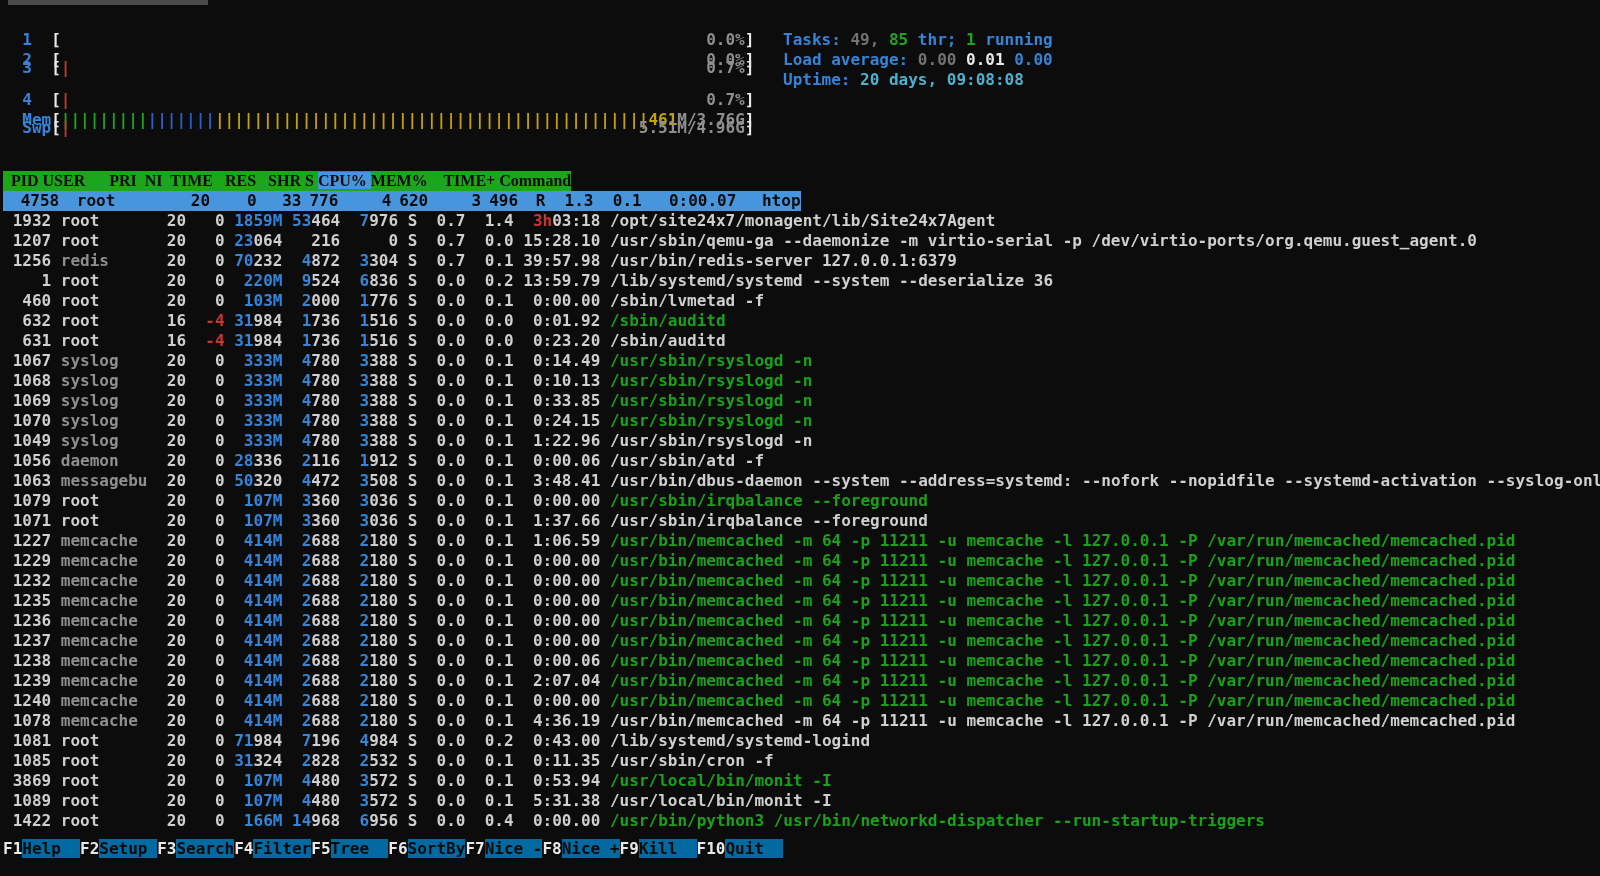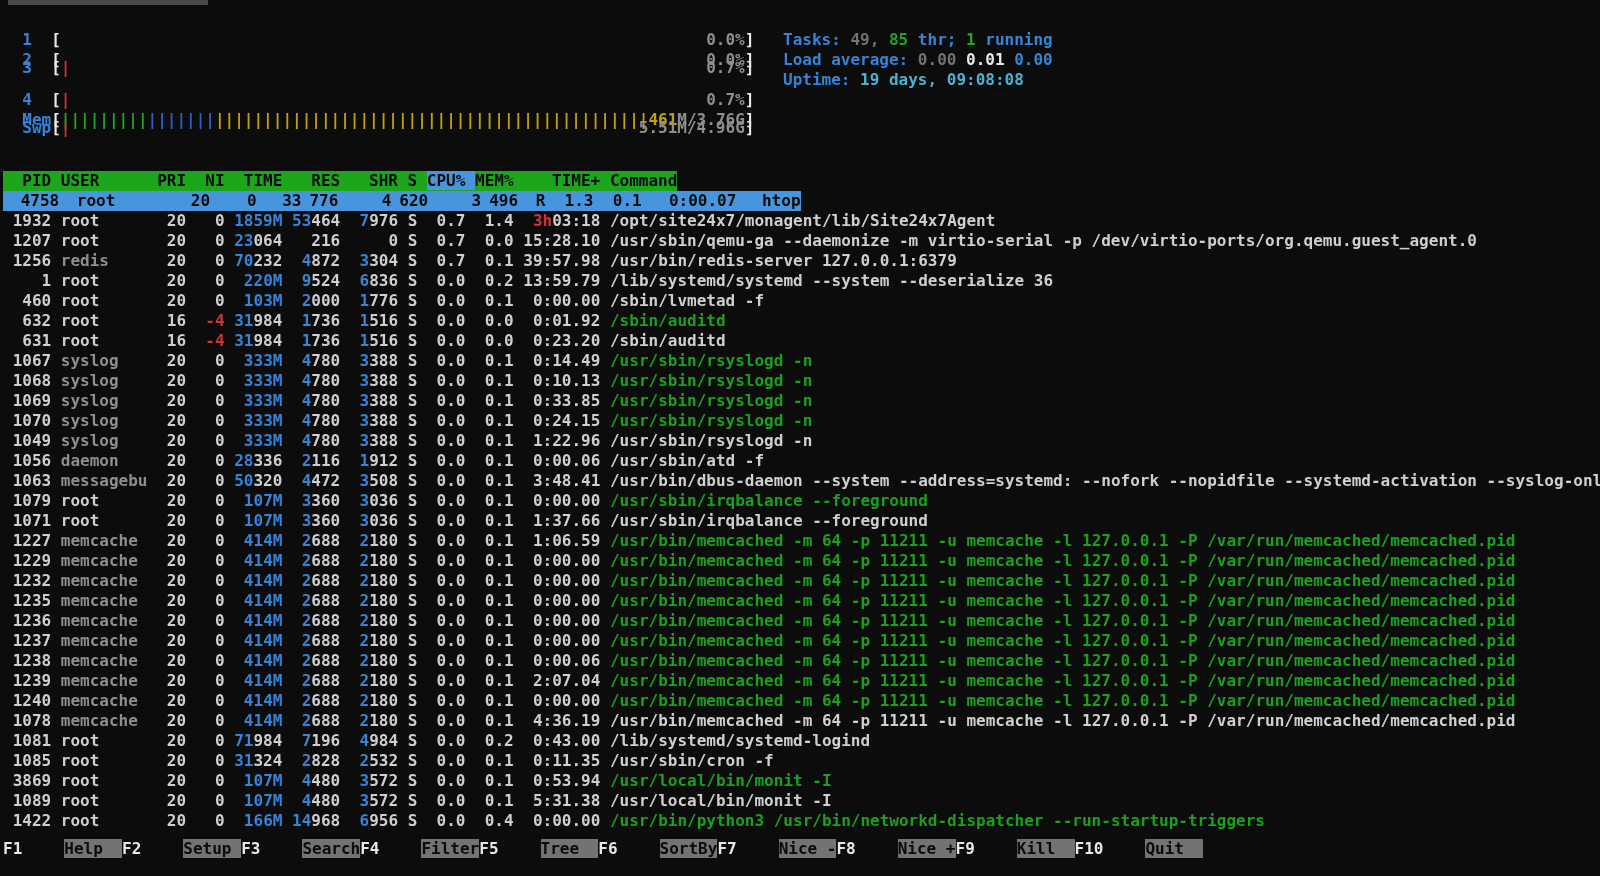--- a/index.html
+++ b/index.html
@@ -17,43 +17,43 @@
   .bb{color:#2a5fc9;}       
   .g{color:#1aa11a;}        
   .gb{color:#1fa51f;}       
   .gold{color:#c4a104;}     
   .r{color:#c93535;}        
   .d{color:#8f8f8f;margin-top:15px;}        
   .w{color:#e8e8e8;}
   .wb{color:#737373;}
   .cy{color:#4db2cf;}       
   .hdrband{background:#1ca61c;color:#0b0b0b;display:inline-block;}
-  .hdrband span{color:#0b0b0b;}
+  .hdrband span{color:#0b0b0b;font-family:Liberation Serif, serif;}
   .sorthead{background:#4795dc;}
   .selband{background:#4795dc;display:inline-block;}
   .selband span{color:#0b0b0b !important;padding-left:8px;}
-  .fk{background:#737373;color:#0b0b0b;margin-left:42px;}
+  .fk{background:#0369a1;color:#0b0b0b;}
   #topstrip{position:absolute;left:8px;top:0;width:200px;height:5px;background:#4a4a4a;}
 </style>
 </head>
 <body>
 
 <div id="topstrip"></div>
 <div id="meters">
     <div class="line" style="top: 30px;"><span>  </span><span class="b">1</span><span>  </span><span class="w">[</span><span>                                                                   </span><span class="d">0.0%</span><span class="w">]</span></div>
     <div class="line" style="top: 50px;"><span>  </span><span class="b">2</span><span>  </span><span class="w">[</span><span>                                                                   </span><span class="d">0.0%</span><span class="w">]</span></div>
     <div class="line" style="top: 58px;"><span>  </span><span class="b">3</span><span>  </span><span class="w">[</span><span class="r">|</span><span>                                                                  </span><span class="d">0.7%</span><span class="w">]</span></div>
     <div class="line" style="top: 90px;"><span>  </span><span class="b">4</span><span>  </span><span class="w">[</span><span class="r">|</span><span>                                                                  </span><span class="d">0.7%</span><span class="w">]</span></div>
     <div class="line" style="top: 110px;"><span>  </span><span class="b">Mem</span><span class="w">[</span><span class="gb">|||||||||</span><span class="bb">|||||||</span><span class="gold">|||||||||||||||||||||||||||||||||||||||||||||</span><span class="gold">461</span><span class="d">M/3.76G</span><span class="w">]</span></div>
     <div class="line" style="top: 118px;"><span>  </span><span class="b">Swp</span><span class="w">[</span><span class="r">|</span><span>                                                           </span><span class="d">5.51M/4.96G</span><span class="w">]</span></div>
   </div>
 <div id="summary">
     <div class="line sum" style="top: 30px;"><span class="b">Tasks: </span><span class="wb">49, </span><span class="gb">85</span><span class="b"> thr</span><span class="b">; </span><span class="gb">1</span><span class="b"> running</span></div>
     <div class="line sum" style="top: 50px;"><span class="b">Load average: </span><span class="wb">0.00 </span><span class="w">0.01 </span><span class="b">0.00</span></div>
-    <div class="line sum" style="top: 70px;"><span class="b">Uptime: </span><span class="cy">19 days, </span><span class="cy">09:08:08</span></div>
+    <div class="line sum" style="top: 70px;"><span class="b">Uptime: </span><span class="cy">20 days, </span><span class="cy">09:08:08</span></div>
   </div>
 <div id="tablehead">
     <div class="line" style="top: 171px;"><span class="hdrband"><span>  PID </span><span>USER      </span><span>PRI </span><span> NI </span><span> TIME </span><span>  RES </span><span>  SHR </span><span>S </span><span class="sorthead">CPU% </span><span>MEM% </span><span>   TIME+ </span><span>Command</span></span></div>
   </div>
 <div id="rows">
     <div class="line" style="top: 191px;"><span class="selband"><span> 4758 </span><span>root     </span><span>  20 </span><span>  0</span><span> </span><span class="b">33</span><span>776</span><span> </span><span> </span><span class="b">4</span><span>620</span><span> </span><span> </span><span class="b">3</span><span>496</span><span> R  1.3  0.1 </span><span> 0:00.07</span><span> </span><span>htop</span></span></div>
     <div class="line" style="top: 211px;"><span><span> 1932 </span><span>root     </span><span>  20 </span><span>  0</span><span> </span><span class="b">1859M</span><span> </span><span class="b">53</span><span>464</span><span> </span><span> </span><span class="b">7</span><span>976</span><span> S  0.7  1.4 </span><span> </span><span class="r">3h</span><span>03:18</span><span> </span><span>/opt/site24x7/monagent/lib/Site24x7Agent</span></span></div>
     <div class="line" style="top: 231px;"><span><span> 1207 </span><span>root     </span><span>  20 </span><span>  0</span><span> </span><span class="b">23</span><span>064</span><span> </span><span>  </span><span>216</span><span> </span><span>    </span><span>0</span><span> S  0.7  0.0 </span><span>15:28.10</span><span> </span><span>/usr/sbin/qemu-ga --daemonize -m virtio-serial -p /dev/virtio-ports/org.qemu.guest_agent.0</span></span></div>
     <div class="line" style="top: 251px;"><span><span> 1256 </span><span class="d">redis    </span><span>  20 </span><span>  0</span><span> </span><span class="b">70</span><span>232</span><span> </span><span> </span><span class="b">4</span><span>872</span><span> </span><span> </span><span class="b">3</span><span>304</span><span> S  0.7  0.1 </span><span>39:57.98</span><span> </span><span>/usr/bin/redis-server 127.0.0.1:6379</span></span></div>
     <div class="line" style="top: 271px;"><span><span>    1 </span><span>root     </span><span>  20 </span><span>  0</span><span> </span><span> </span><span class="b">220M</span><span> </span><span> </span><span class="b">9</span><span>524</span><span> </span><span> </span><span class="b">6</span><span>836</span><span> S  0.0  0.2 </span><span>13:59.79</span><span> </span><span>/lib/systemd/systemd --system --deserialize 36</span></span></div>

